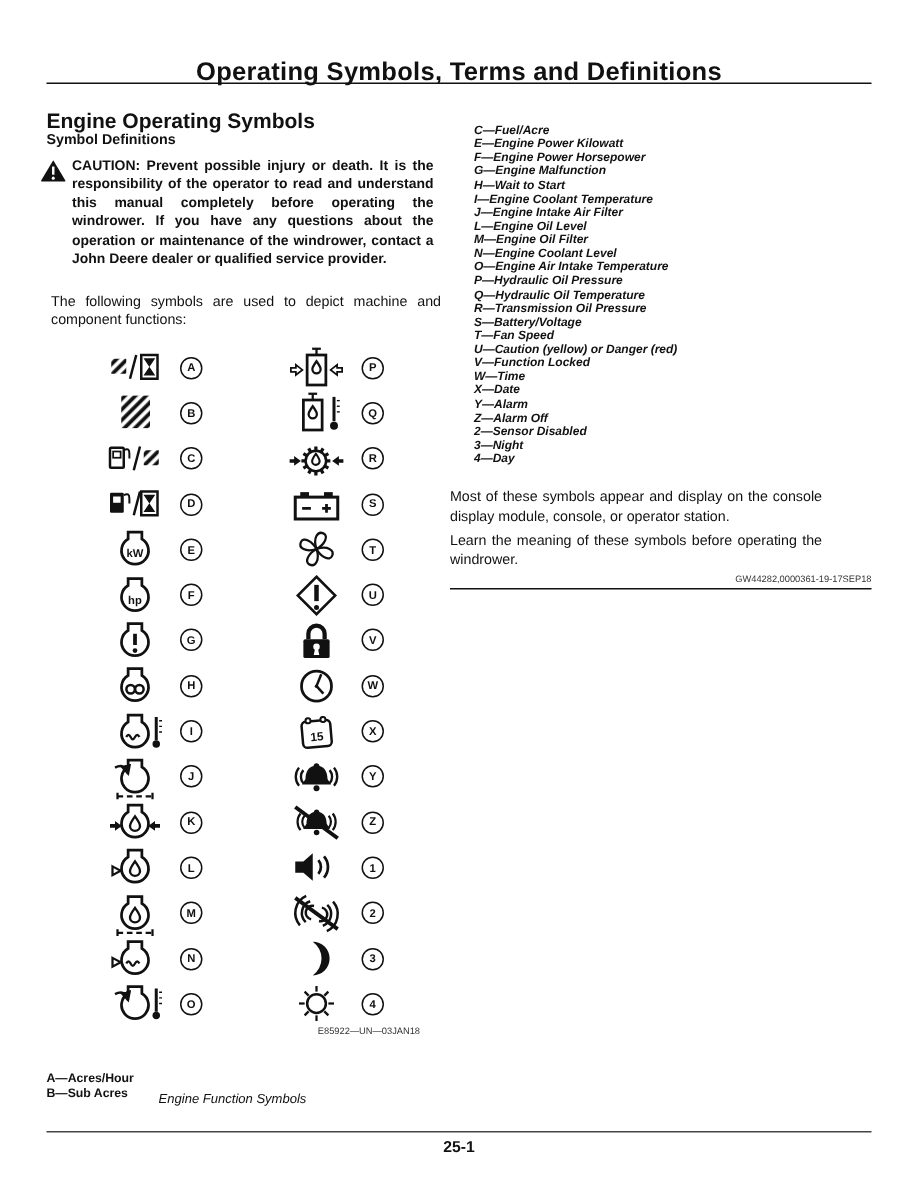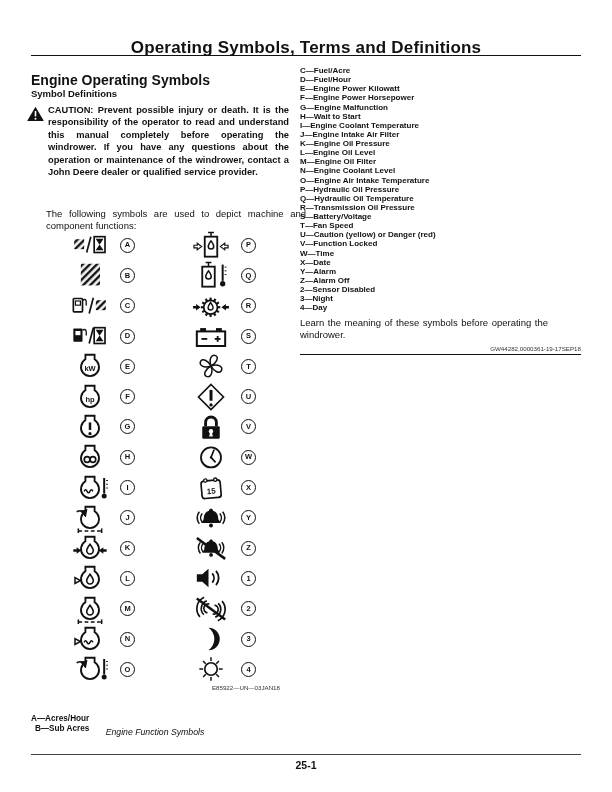--- a/index.html
+++ b/index.html
@@ -9,37 +9,37 @@
          font-size:17px;font-weight:bold;letter-spacing:.2px;}
   .title-rule{position:absolute;top:55px;left:31px;width:550px;height:0;
               border-top:1.6px solid #111;}
   .sec-title{position:absolute;top:60px;left:31px;font-size:14px;font-weight:bold;}
   .sub-title{position:absolute;top:78px;left:31px;font-size:9.5px;font-weight:bold;}
   .caution{position:absolute;top:104px;left:27px;width:262px;padding-left:21px;
            box-sizing:border-box;}
   .caution p{margin:0;font-size:9.3px;font-weight:bold;line-height:12.45px;
              text-align:justify;}
   .cicon{position:absolute;left:0;top:2px;}
-  .intro{position:absolute;top:193px;left:31px;width:260px;margin:15px;
+  .intro{position:absolute;top:193px;left:31px;width:260px;margin:3px;
          font-size:9.5px;line-height:12.4px;text-align:justify;}
   .symcols{position:absolute;top:230px;left:30px;width:226px;display:flex;gap:16px;}
   .symcol{display:flex;flex-direction:column;width:105px;}
   .symrow{height:30.3px;display:flex;align-items:center;justify-content:flex-end;gap:7px;}
   .symicon{display:flex;align-items:center;justify-content:flex-end;width:48px;}
   .symcircle{flex:0 0 auto;width:13px;height:13px;border:1.3px solid #111;border-radius:50%;
              display:flex;align-items:center;justify-content:center;
              font-size:7.5px;font-weight:bold;line-height:1;}
   .figcode{position:absolute;top:684px;left:30px;width:250px;text-align:right;
            font-size:6.2px;color:#333;}
   .figcaption{position:absolute;top:693px;left:30px;width:250px;text-align:center;
               font-size:8.7px;font-style:italic;margin-top:34px;}
   .legend{position:absolute;top:714px;left:31px;font-size:8.2px;font-weight:bold;
-          line-height:9.6px;text-align:right;}
+          line-height:9.6px;}
   .col-right{position:absolute;top:66px;left:300px;width:281px;}
-  .defs{list-style:none;margin:0;padding:0;font-size:8px;font-weight:bold;line-height:9.12px;}
+  .defs{list-style:none;margin:16px;padding:0;font-size:8px;font-weight:bold;line-height:9.12px;font-style:italic;}
   .col-right p{margin:4.5px 0 0 0;width:248px;font-size:9.5px;line-height:12.4px;
                text-align:justify;}
   .doccode{margin-top:3px;text-align:right;font-size:6.2px;color:#333;}
   .end-rule{margin-top:2px;border-top:1.6px solid #111;height:0;width:281px;}
   .footer-rule{position:absolute;top:754px;left:31px;width:550px;height:0;
                border-top:1.3px solid #444;}
   .pageno{position:absolute;top:759px;left:0;width:612px;text-align:center;
           font-size:10.5px;font-weight:bold;}
   .defsvg{position:absolute;width:0;height:0;overflow:hidden;}
 </style>
@@ -563,47 +563,46 @@
   <div class="figcode">E85922—UN—03JAN18</div>
   <div class="figcaption">Engine Function Symbols</div>
   <div class="legend" id="legend">
       <div>A—Acres/Hour</div>
       <div>B—Sub Acres</div>
     </div>
 
   <div class="col-right">
     <ul class="defs" id="defs-list">
         <li>C—Fuel/Acre</li>
-        <li>D—Fuel/Hour</li>
         <li>E—Engine Power Kilowatt</li>
         <li>F—Engine Power Horsepower</li>
         <li>G—Engine Malfunction</li>
         <li>H—Wait to Start</li>
         <li>I—Engine Coolant Temperature</li>
         <li>J—Engine Intake Air Filter</li>
-        <li>K—Engine Oil Pressure</li>
         <li>L—Engine Oil Level</li>
         <li>M—Engine Oil Filter</li>
         <li>N—Engine Coolant Level</li>
         <li>O—Engine Air Intake Temperature</li>
         <li>P—Hydraulic Oil Pressure</li>
         <li>Q—Hydraulic Oil Temperature</li>
         <li>R—Transmission Oil Pressure</li>
         <li>S—Battery/Voltage</li>
         <li>T—Fan Speed</li>
         <li>U—Caution (yellow) or Danger (red)</li>
         <li>V—Function Locked</li>
         <li>W—Time</li>
         <li>X—Date</li>
         <li>Y—Alarm</li>
         <li>Z—Alarm Off</li>
         <li>2—Sensor Disabled</li>
         <li>3—Night</li>
         <li>4—Day</li>
       </ul>
+    <p>Most of these symbols appear and display on the console display module, console, or operator station.</p>
     <p>Learn the meaning of these symbols before operating the windrower.</p>
     <div class="doccode">GW44282,0000361-19-17SEP18</div>
     <div class="end-rule"></div>
   </div>
 
   <div class="footer-rule"></div>
   <div class="pageno">25-1</div>
 </div>
 
 </body></html>

